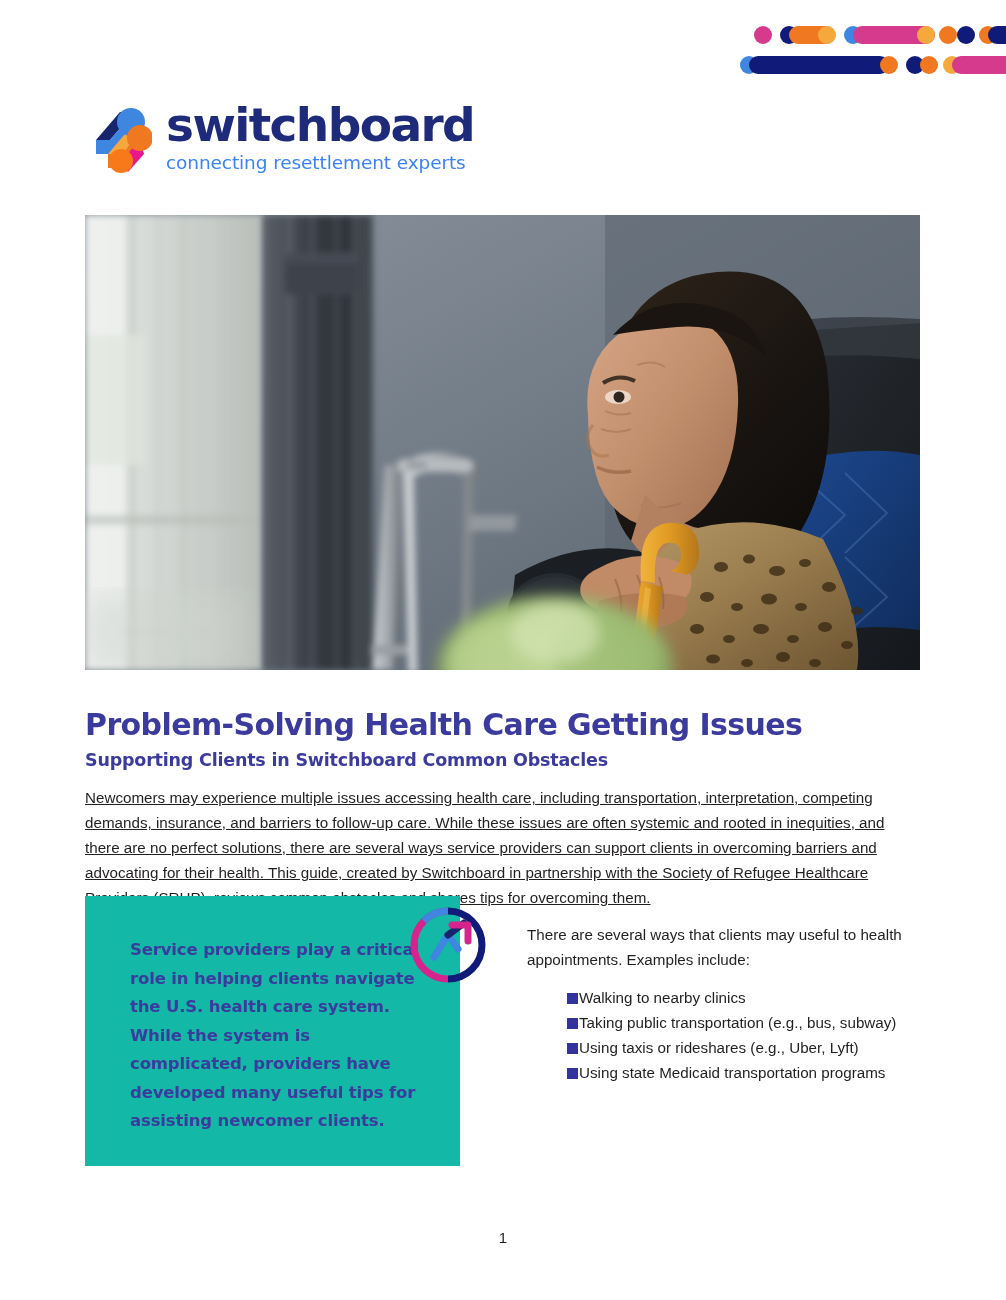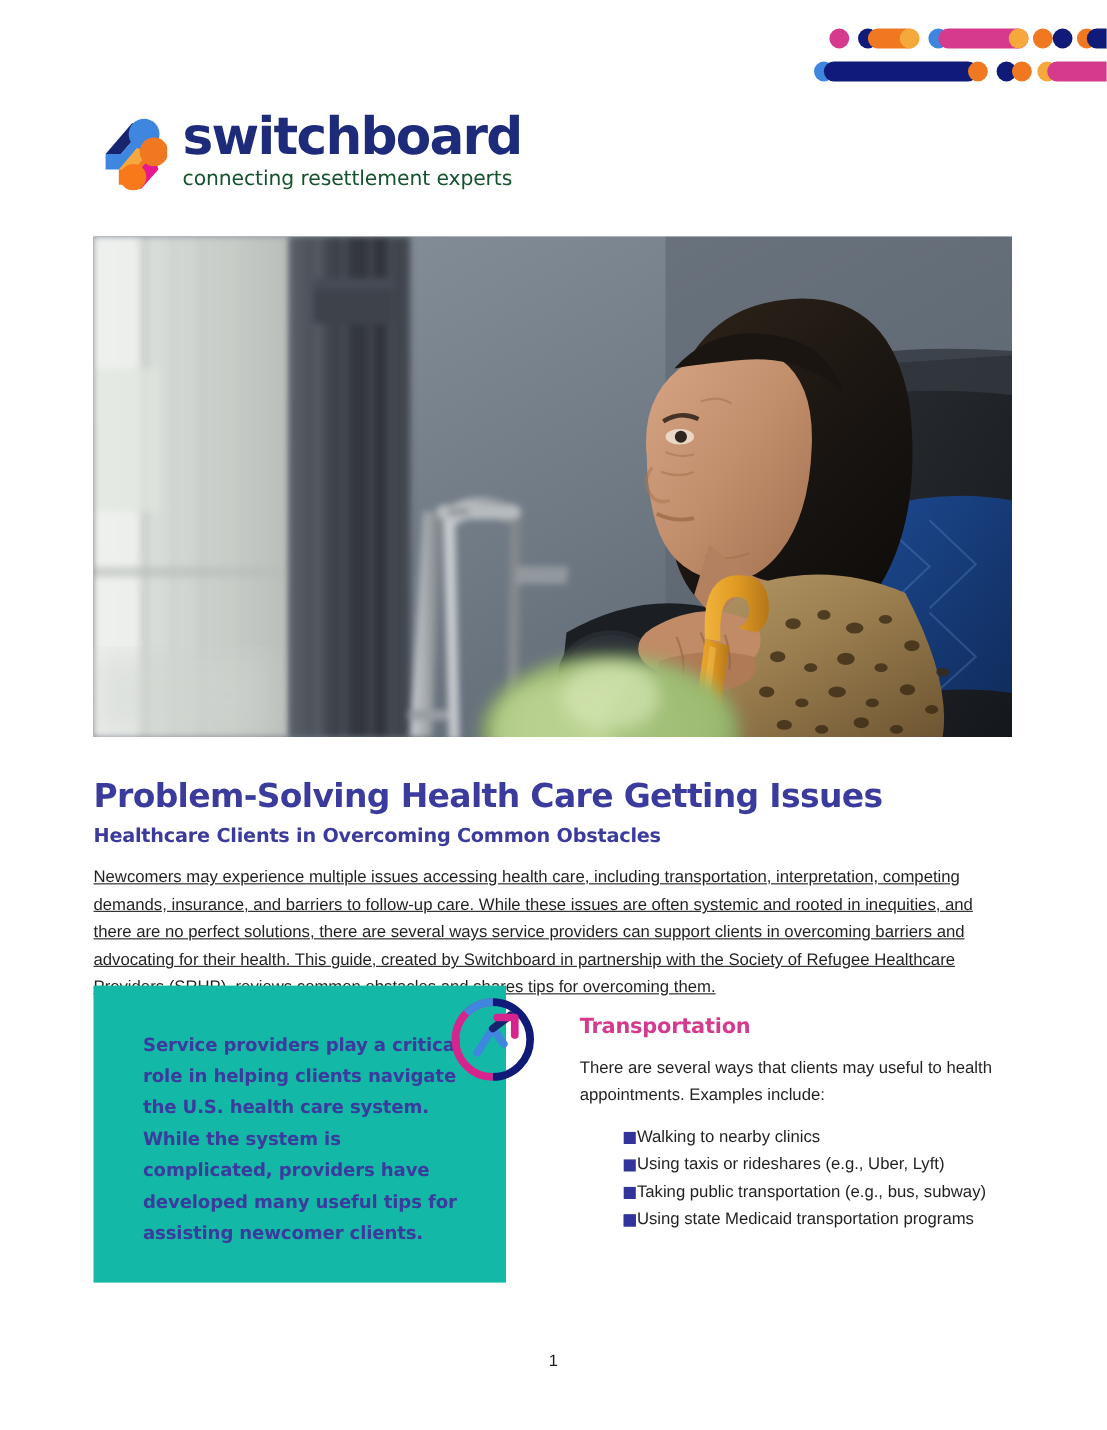--- a/index.html
+++ b/index.html
@@ -37,21 +37,21 @@
     font-family: "DejaVu Sans", sans-serif;
     font-weight: 700;
     font-size: 47px;
     letter-spacing: -1.6px;
     color: #1e2a7a;
     line-height: 1.0;
   }
   .logo-tag {
     font-family: "DejaVu Sans", sans-serif;
     font-size: 18.5px;
-    color: #14532d;
+    color: #3b82f6;
     letter-spacing: -0.1px;
     margin-top: 4px;
   }
 
   
   .hero {
     position: absolute;
     left: 85px; top: 215px;
     width: 835px; height: 455px;
     overflow: hidden;
@@ -413,44 +413,43 @@
       <ellipse cx="470" cy="418" rx="44" ry="30" fill="#d4e5b4" opacity="0.7"></ellipse>
     </g>
 
     <g filter="url(#blurLg)" opacity="0.5">
       <rect x="0" y="380" width="160" height="75" fill="#cfd4cf"></rect>
     </g>
   </svg>
 </div>
 
 <h1 class="page-title">Problem-Solving Health Care Getting Issues</h1>
-<h2 class="page-subtitle">Healthcare Clients in Overcoming Common Obstacles</h2>
+<h2 class="page-subtitle">Supporting Clients in Switchboard Common Obstacles</h2>
 
 <p class="intro">Newcomers may experience multiple issues accessing health care, including transportation, interpretation, competing demands, insurance, and barriers to follow-up care. While these issues are often systemic and rooted in inequities, and there are no perfect solutions, there are several ways service providers can support clients in overcoming barriers and advocating for their health. This guide, created by Switchboard in partnership with the Society of Refugee Healthcare Providers (SRHP), reviews common obstacles and shares tips for overcoming them.</p>
 
 <div class="callout">
   <div class="callout-text">Service providers play a critical role in helping clients navigate the U.S. health care system. While the system is complicated, providers have developed many useful tips for assisting newcomer clients.</div>
 </div>
 
 <div class="badge">
   <svg viewBox="0 0 80 80" width="80" height="80" aria-hidden="true">
     <path d="M40 6 a34 34 0 0 1 0 68" fill="none" stroke="#101a78" stroke-width="7"></path>
     <path d="M40 74 a34 34 0 0 1 0 -68" fill="none" stroke="#d6248e" stroke-width="7"></path>
     <path d="M40 6 a34 34 0 0 0 -24 10" fill="none" stroke="#3f86e0" stroke-width="7"></path>
     <path d="M26 52 L40 30 L50 44" fill="none" stroke="#3f86e0" stroke-width="7" stroke-linecap="round" stroke-linejoin="round"></path>
     <path d="M40 30 L56 18" fill="none" stroke="#17246e" stroke-width="7" stroke-linecap="round"></path>
     <path d="M44 20 L60 20 L60 36" fill="none" stroke="#d6248e" stroke-width="7" stroke-linecap="round" stroke-linejoin="round"></path>
   </svg>
 </div>
 
 <div class="col-right">
-  <h3 class="section-head">Transportation</h3>
   <p>There are several ways that clients may useful to health appointments. Examples include:</p>
   <ul class="bullets">
     <li><span class="sq"></span><span>Walking to nearby clinics</span></li>
+    <li><span class="sq"></span><span>Taking public transportation (e.g., bus, subway)</span></li>
     <li><span class="sq"></span><span>Using taxis or rideshares (e.g., Uber, Lyft)</span></li>
-    <li><span class="sq"></span><span>Taking public transportation (e.g., bus, subway)</span></li>
     <li><span class="sq"></span></li>
     <li><span class="sq"></span><span>Using state Medicaid transportation programs</span></li>
   </ul>
 </div>
 
 <div class="page-number">1</div>
 
 </body></html>

